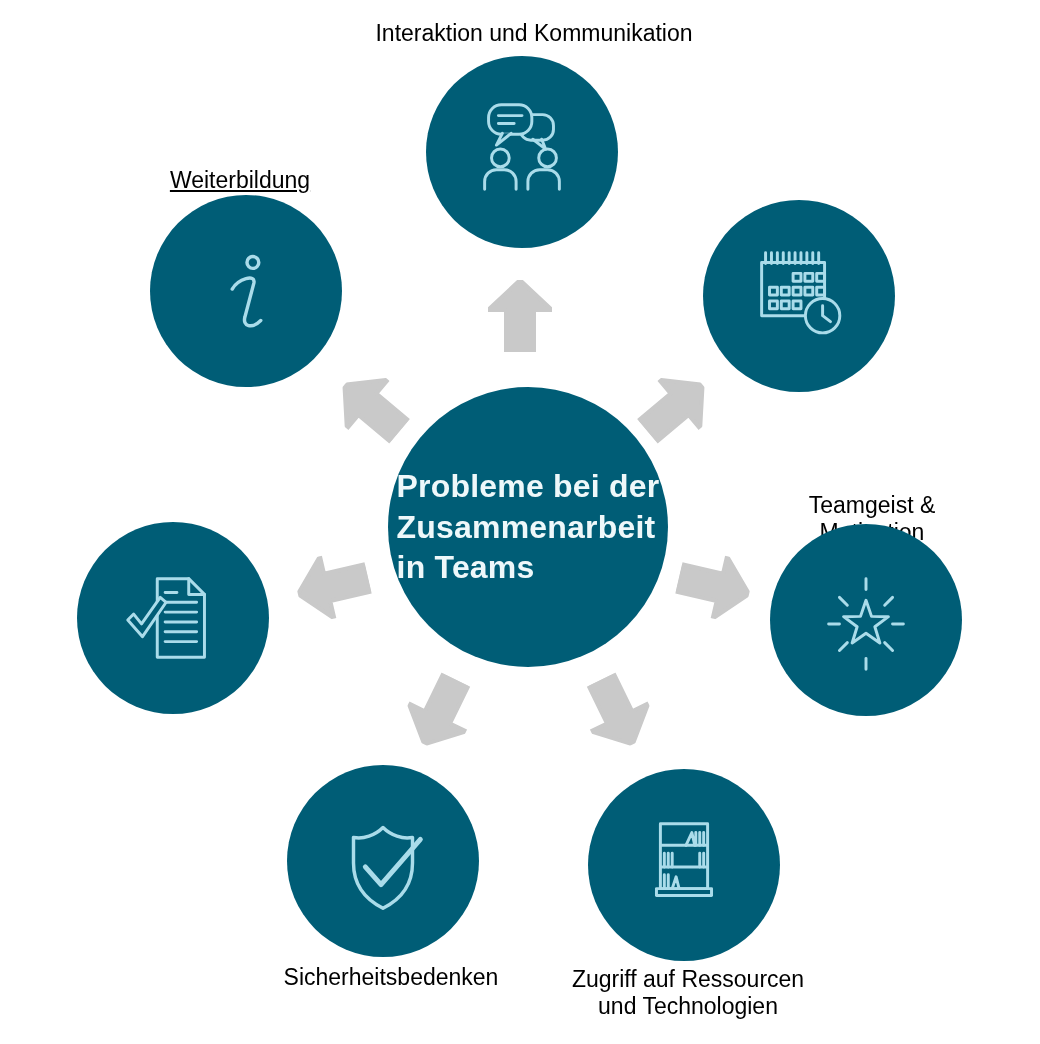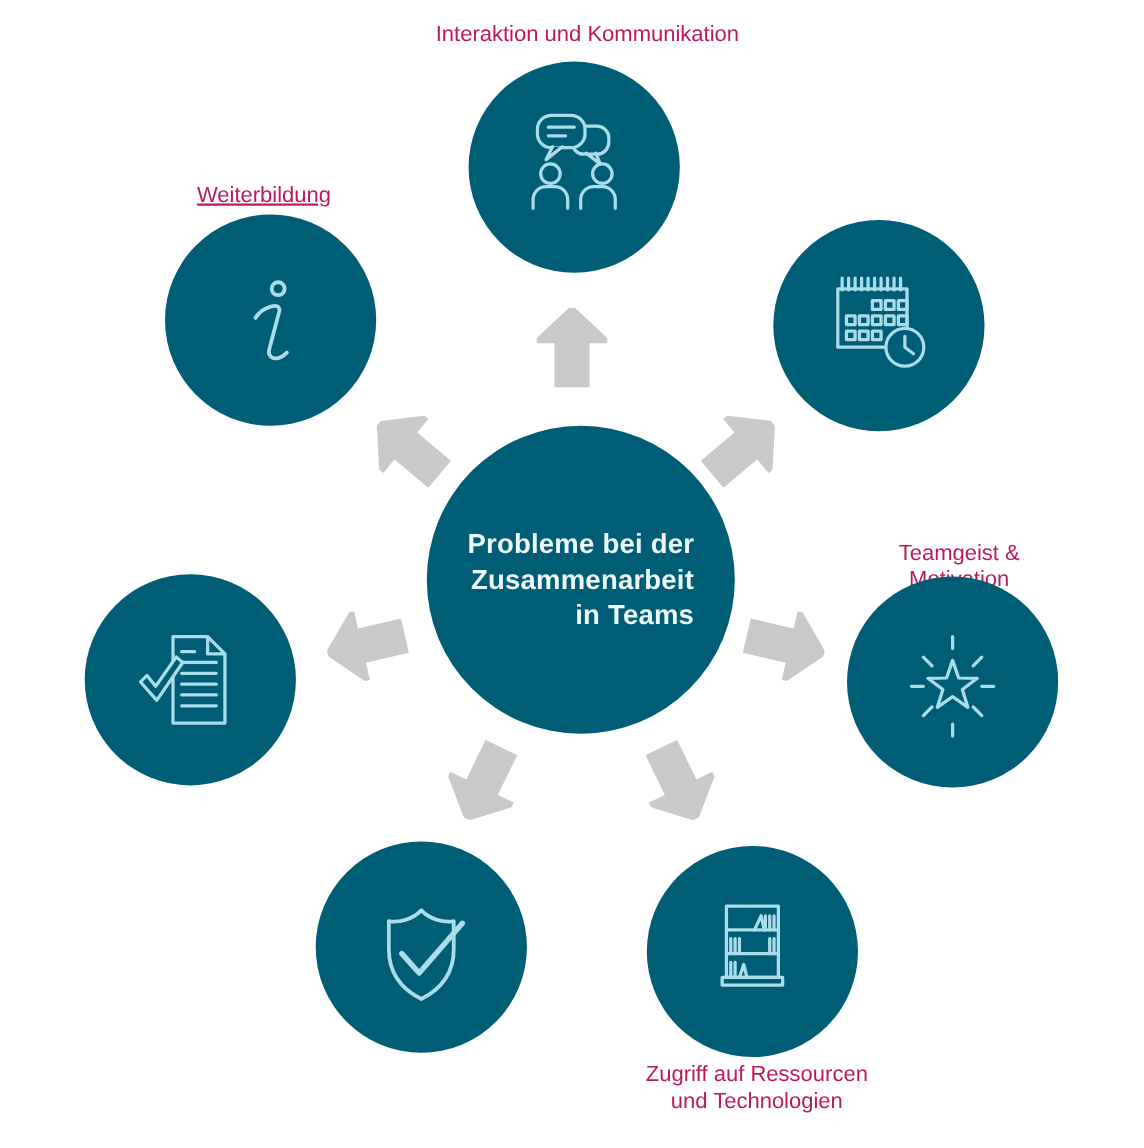--- a/index.html
+++ b/index.html
@@ -16,32 +16,32 @@
     border-radius: 50%;
     background: #005d76;
     display: flex;
     align-items: center;
     justify-content: center;
   }
   .circle.satellite { width: 192px; height: 192px; }
   .circle.hub { width: 280px; height: 280px; left: 388px; top: 387px; }
   .hub-text {
     color: #eef8fa;
-    font-size: 25px;
+    font-size: 32px;
     font-weight: 700;
     line-height: 1.28;
-    text-align: right;
+    text-align: left;
     white-space: pre-line;
     letter-spacing: 0.2px;
   }
   .node-label {
     position: absolute;
     transform: translateX(-50%);
-    color: #be185d;
-    font-size: 20px;
+    color: #000000;
+    font-size: 23px;
     line-height: 1.18;
     text-align: center;
     white-space: pre-line;
   }
   .arrow {
     position: absolute;
     width: 64px;
     height: 72px;
   }
   .arrow svg { display: block; }
@@ -76,20 +76,21 @@
 </style>
 </head>
 <body>
 
 <div id="canvas">
 
   <div class="node-label" id="l-top">Interaktion und Kommunikation</div>
   <div class="node-label" id="l-right">Teamgeist &amp; Motivation</div>
   <div class="node-label" id="l-lower-right">Zugriff auf Ressourcen
 und Technologien</div>
+  <div class="node-label" id="l-bottom-left">Sicherheitsbedenken</div>
   <div class="node-label" id="l-upper-left">Weiterbildung</div>
 
   <div class="arrow" id="a-top">
     <svg width="64" height="72" viewBox="0 0 64 72">
         <polygon points="32,0 0,30 18,30 18,72 46,72 46,30 64,30" fill="#c9c9c9" stroke="#c9c9c9" stroke-width="4" stroke-linejoin="round"></polygon>
       </svg>
   </div>
   <div class="arrow" id="a-upper-right">
     <svg width="64" height="72" viewBox="0 0 64 72">
         <polygon points="32,0 0,30 18,30 18,72 46,72 46,30 64,30" fill="#c9c9c9" stroke="#c9c9c9" stroke-width="4" stroke-linejoin="round"></polygon>

